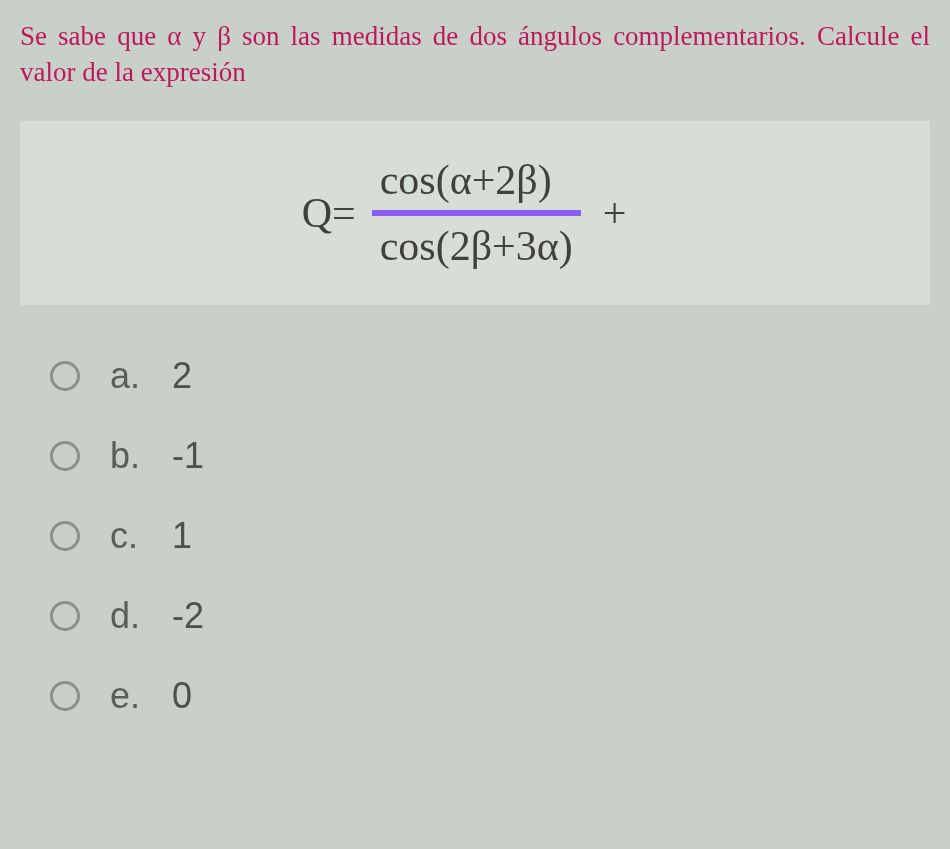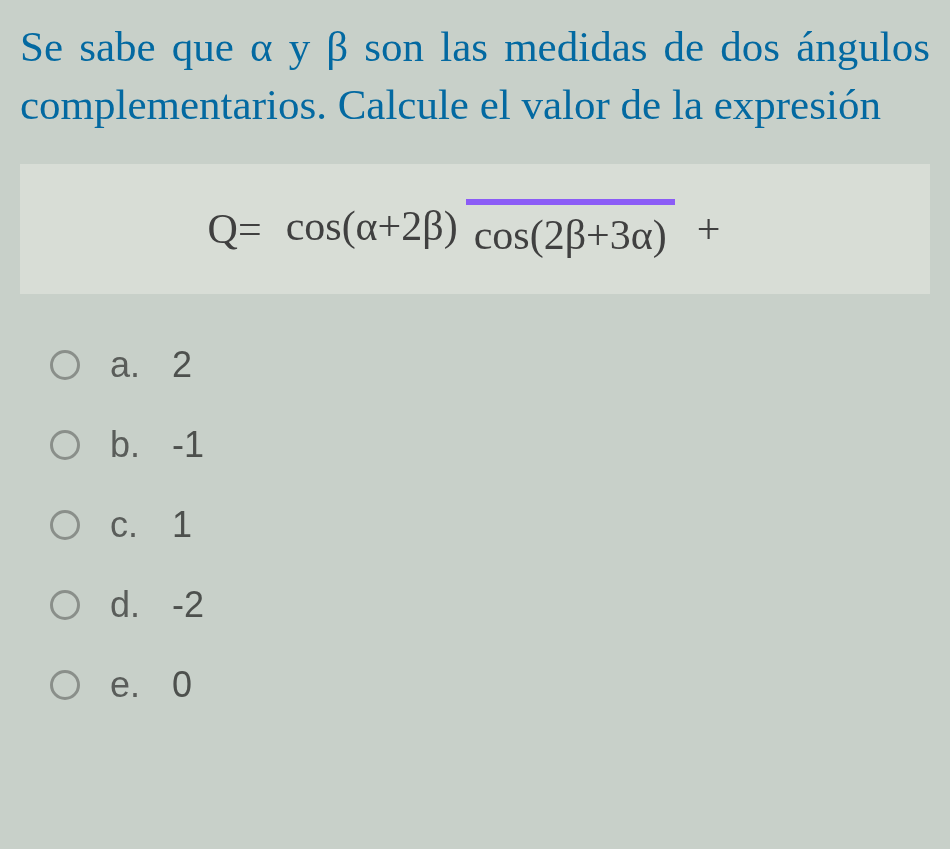--- a/index.html
+++ b/index.html
@@ -10,23 +10,23 @@
     body {
       width: 950px;
       height: 849px;
       background: #c8d0c9;
       font-family: Georgia, 'Times New Roman', serif;
       color: #3a3a3a;
       padding: 18px 20px;
       overflow: hidden;
     }
     .question-text {
-      font-size: 43px;
+      font-size: 27px;
       line-height: 1.35;
-      color: #0369a1;
+      color: #be185d;
       margin-bottom: 30px;
       text-align: justify;
     }
     .formula-box {
       background: #d8ddd6;
       padding: 35px 30px;
       margin-bottom: 50px;
       font-size: 42px;
       color: #404040;
       display: flex;
@@ -36,22 +36,22 @@
     .formula {
       display: flex;
       align-items: center;
       gap: 10px;
     }
     .q-eq {
       margin-right: 6px;
     }
     .fraction {
       display: inline-flex;
-      flex-direction: row;
-      align-items: center;
+      flex-direction: column;
+      align-items: flex-start;
       vertical-align: middle;
     }
     .fraction .num {
       padding: 0 8px 6px 8px;
     }
     .fraction .den {
       padding: 6px 8px 0 8px;
       border-top: 6px solid #8b5cf6;
     }
     .plus {

